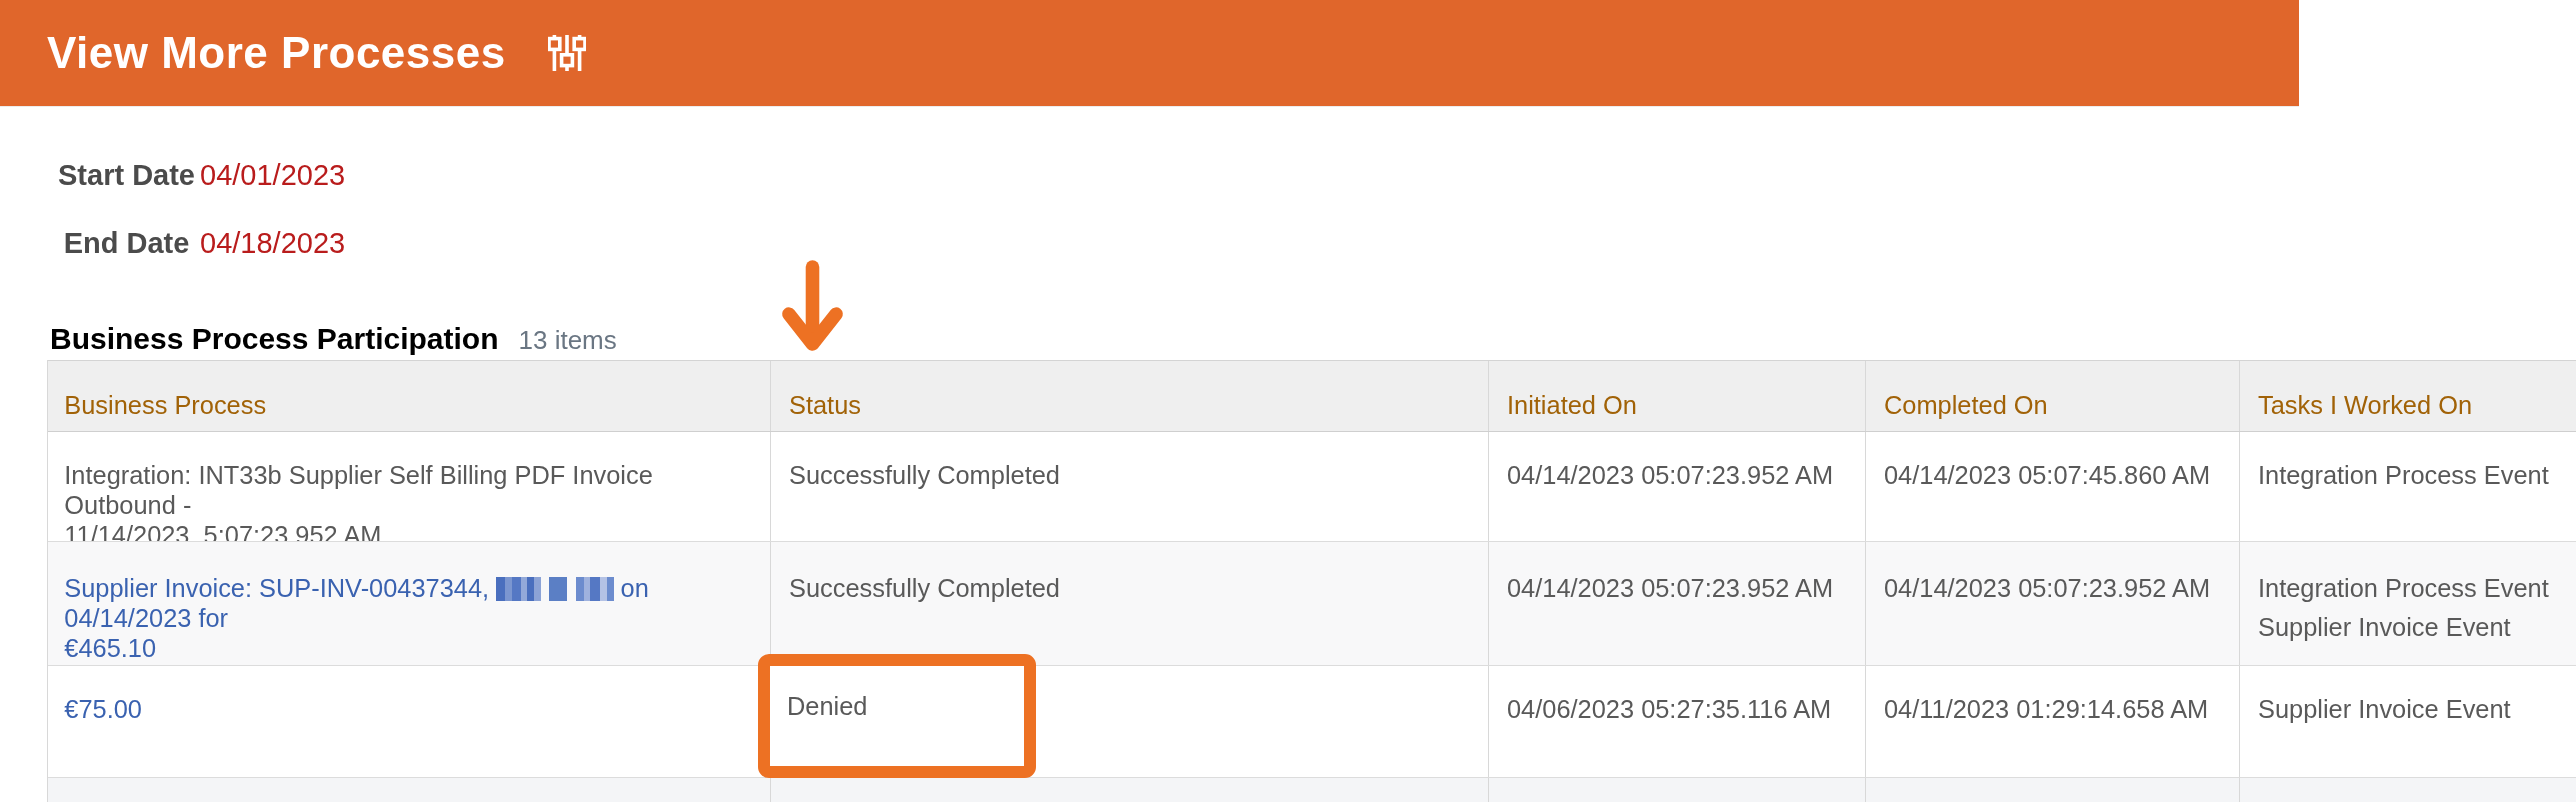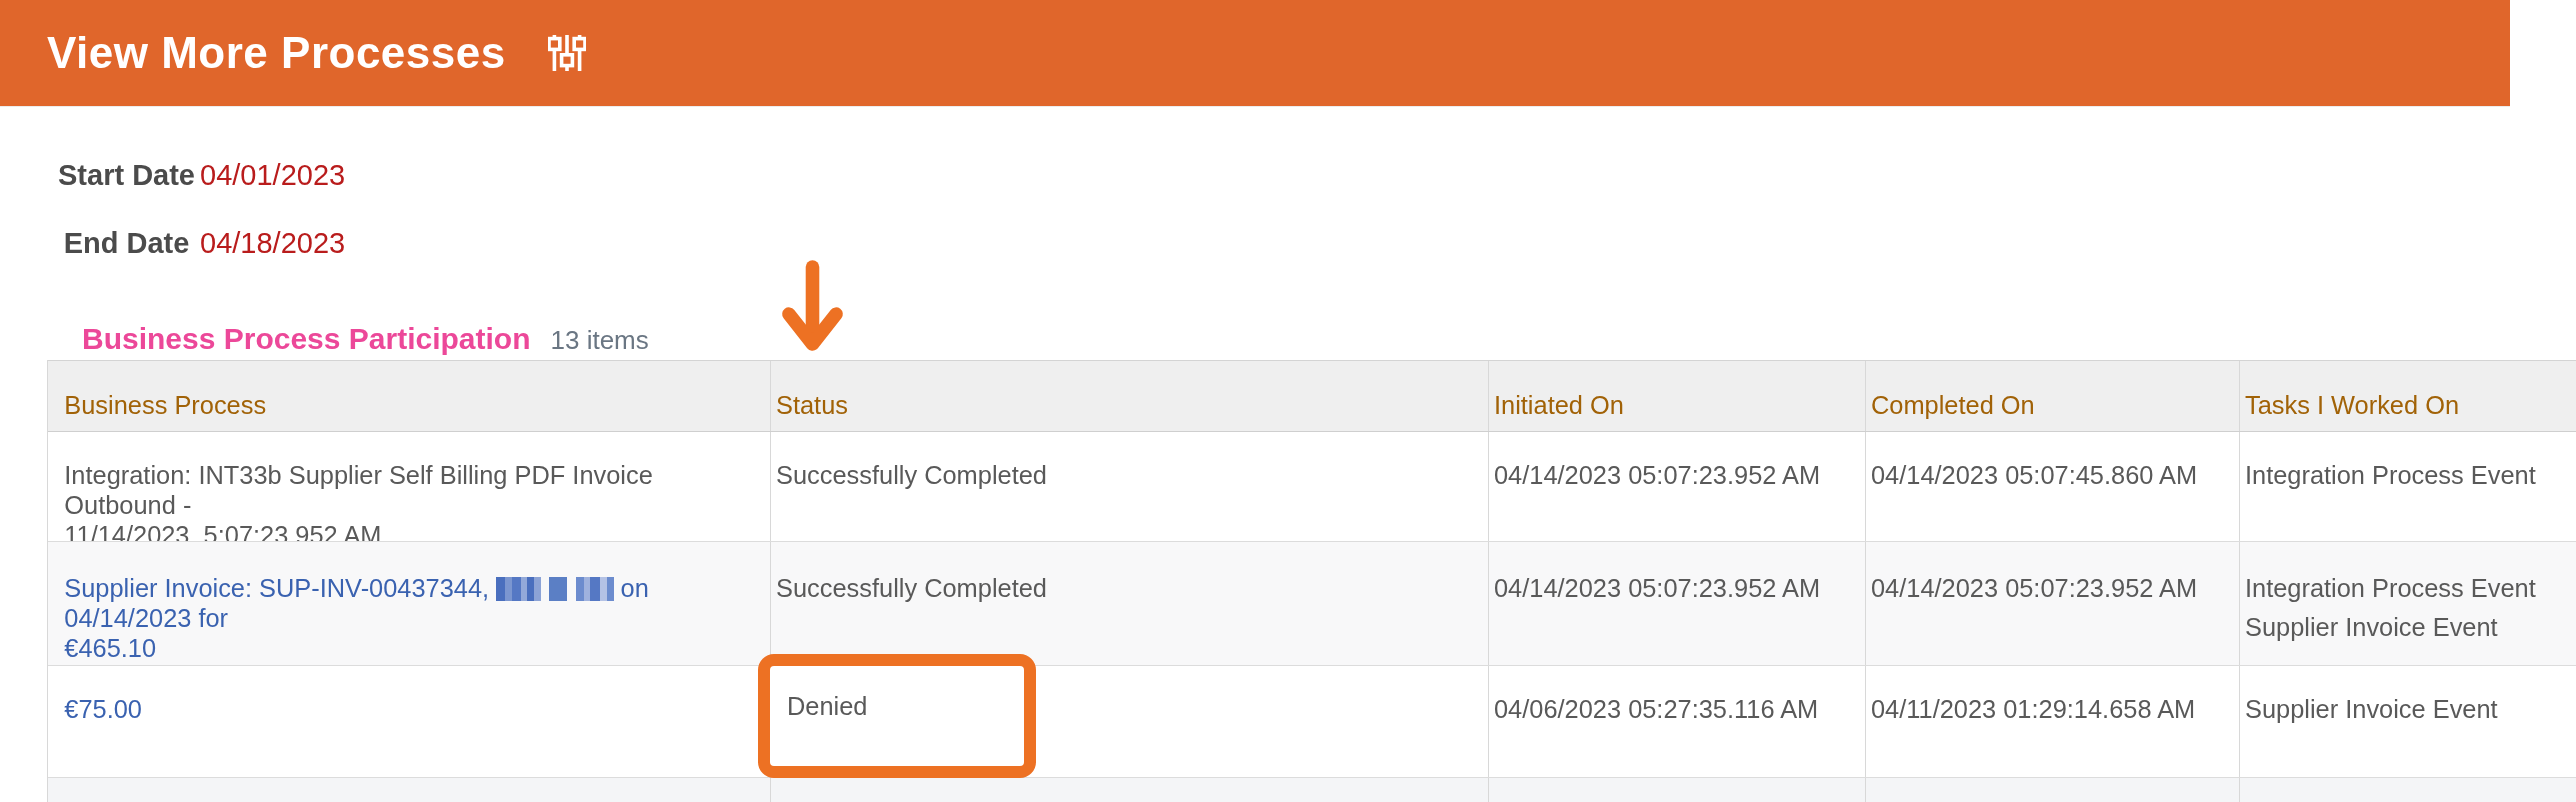--- a/index.html
+++ b/index.html
@@ -6,81 +6,81 @@
   html,body { width:2576px; height:803px; }
   body {
     font-family:"Liberation Sans", sans-serif;
     background:#ffffff;
     position:relative;
     overflow:hidden;
     color:#595959;
   }
   
   .appbar {
-    position:absolute; left:0; top:0; width:2510px; height:107px;
+    position:absolute; left:0; top:0; width:2299px; height:107px;
     background:#E0662B;
     display:flex; align-items:center;
     border-bottom:1.8px solid #ececec;
   }
   .appbar-title {
     margin-left:47px;
     font-size:44px; font-weight:bold; color:#ffffff;
     letter-spacing:0.5px;
   }
   .appbar-icon { margin-left:42px; width:38px; height:36px; cursor:pointer; }
   
   .filters { position:absolute; left:53px; top:160px; }
   .filter-row { display:flex; height:31px; margin-bottom:37px; align-items:center; }
   .filter-label { width:147px; font-size:29px; font-weight:bold; color:#4B4B4B;text-align:center; }
   .filter-value { font-size:29px; color:#b91c1c; }
   
   .section-head { position:absolute; left:50px; top:322px; display:flex; align-items:baseline; }
-  .section-title { font-size:30px; font-weight:bold; color:#ec4899;margin-left:32px; }
+  .section-title { font-size:30px; font-weight:bold; color:#000000; }
   .section-count { margin-left:20px; font-size:26px; color:#6A7683; }
   
   .bpp-table {
     position:absolute; left:47px; top:360px; width:2529px;
     border-left:1.8px solid #D8D8D8;
     font-size:25.4px; line-height:30px;
   }
   .trow {
     display:grid;
     grid-template-columns:722px 718px 377px 374px minmax(0,1fr);
     border-bottom:1.8px solid #DCDCDC;
   }
   .trow > .cell + .cell { border-left:1.8px solid #D8D8D8; }
   .thead {
     height:72px; background:#EFEFEF;
     border-top:1.8px solid #D4D4D4;
     border-bottom:1.8px solid #CFCFCF;
     color:#a16207;
   }
   .thead .cell { padding-top:29px; cursor:pointer; }
-  .cell { padding-left:5px; padding-right:14.5px; overflow:hidden; }
+  .cell { padding-left:18px; padding-right:14.5px; overflow:hidden; }
   .cell.first { padding-left:16.3px; }
   .r1 { height:110px; background:#ffffff; }
   .r2 { height:124px; background:#F8F8F9; }
   .r3 { height:112px; background:#ffffff; }
   .r4 { height:27px; background:#F4F5F7; border-bottom:none; }
   .r1 .cell, .r3 .cell { padding-top:28px; }
   .r2 .cell { padding-top:31px; }
   .bp-link { color:#3A62B0; cursor:pointer; }
   .task-item { margin-bottom:9px; }
   
   .redact { display:inline-block; height:23.6px; vertical-align:-3.6px; }
   .red-a { width:45px; background:repeating-linear-gradient(90deg,#4a6fbe 0 9px,#7b96d0 9px 16.3px,#5578c4 16.3px 25.4px,#93a9d9 25.4px 31px,#4a6fbe 31px 38px,#8ca3d6 38px 45px); }
   .red-b { width:18px; margin-left:7.3px; background:#5b7fc5; }
   .red-c { width:38px; margin-left:9px; background:repeating-linear-gradient(90deg,#6c8cce 0 8.2px,#9fb2de 8.2px 14.5px,#5578c4 14.5px 23.6px,#b4c2e5 23.6px 31px,#6c8cce 31px 38px); }
   .red-d { width:25.4px; background:repeating-linear-gradient(90deg,#aab9de 0 7.3px,#c9d3ec 7.3px 12.7px,#8ea4d4 12.7px 20px,#dde3f3 20px 25.4px); }
   .red-e { width:42px; margin-left:11px; background:repeating-linear-gradient(90deg,#4a6fbe 0 11px,#7b96d0 11px 18px,#b9c6e6 18px 25.4px,#5578c4 25.4px 35px,#9fb2de 35px 42px); }
   
   .annot-arrow { position:absolute; left:779px; top:258px; z-index:6; }
   .annot-box {
     position:absolute; left:758px; top:654px; width:278px; height:124px;
-    background:#ffffff; border:12.7px solid #ED7123; border-radius:16px;
+    background:#ffffff; border:12.7px solid #ED7123; border-radius:11px;
     z-index:5; padding:24.5px 0 0 17px;
     font-size:25.4px; line-height:30px; color:#595959;
   }
 </style>
 </head>
 <body>
 
 <div class="appbar">
   <div class="appbar-title">View More Processes</div>
   <svg class="appbar-icon" viewBox="0 0 42 40">

